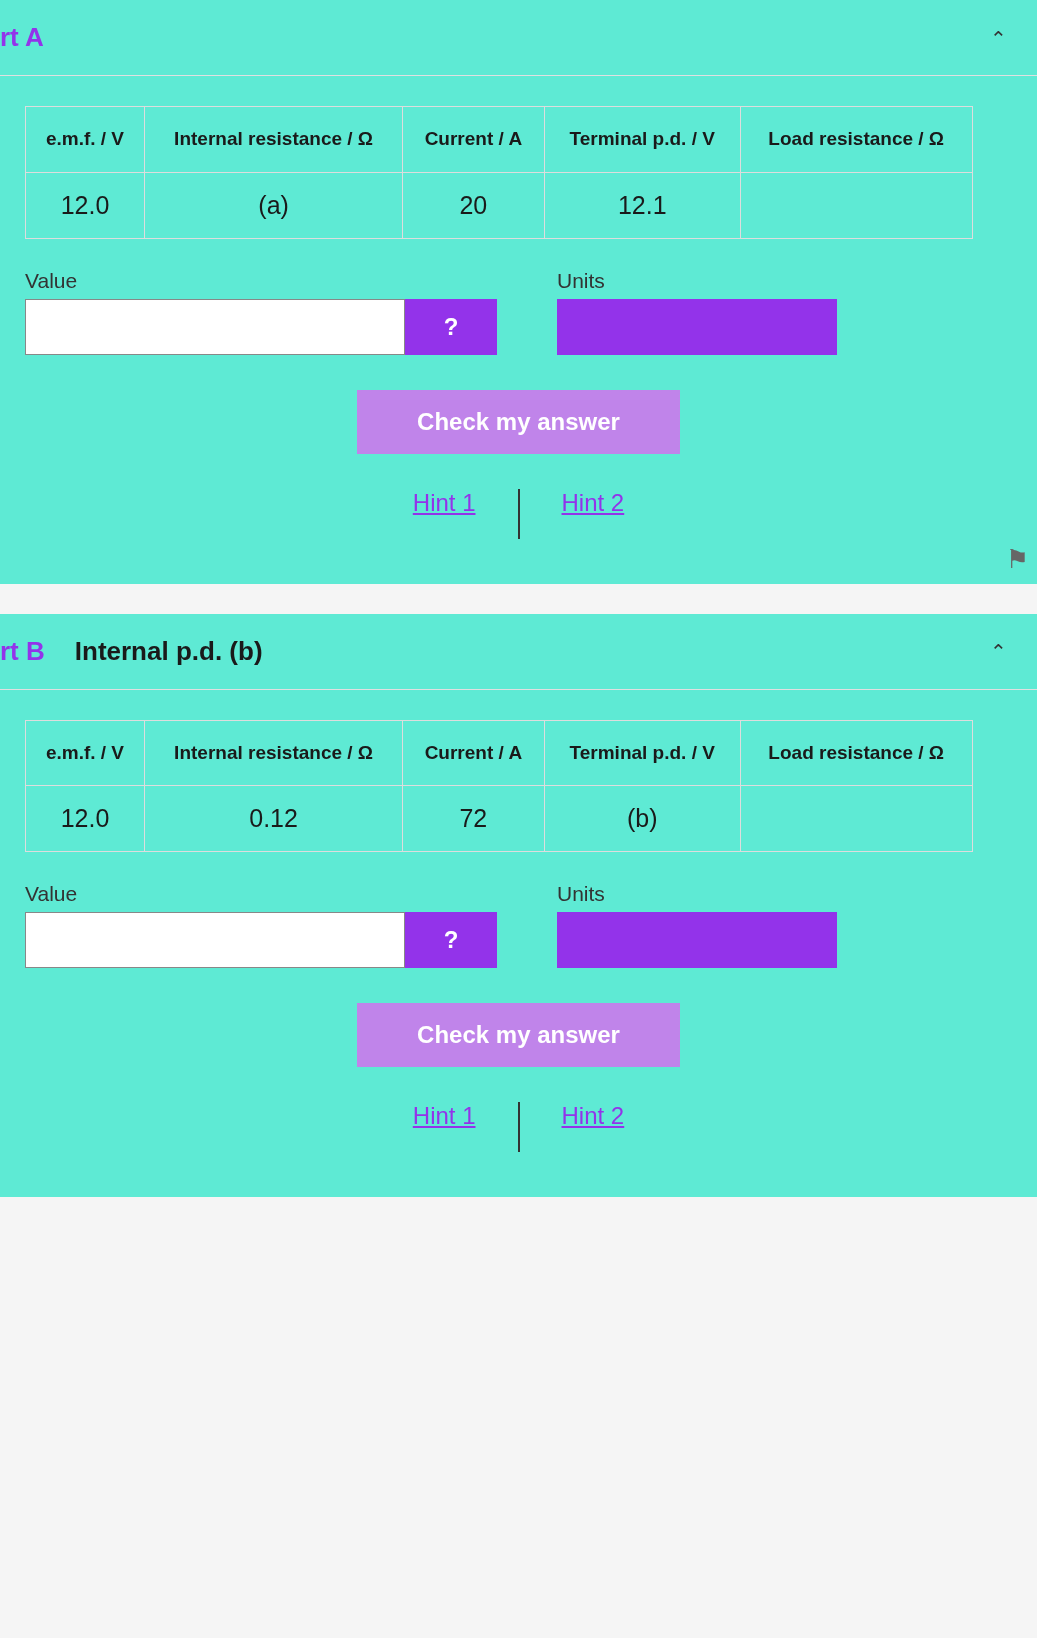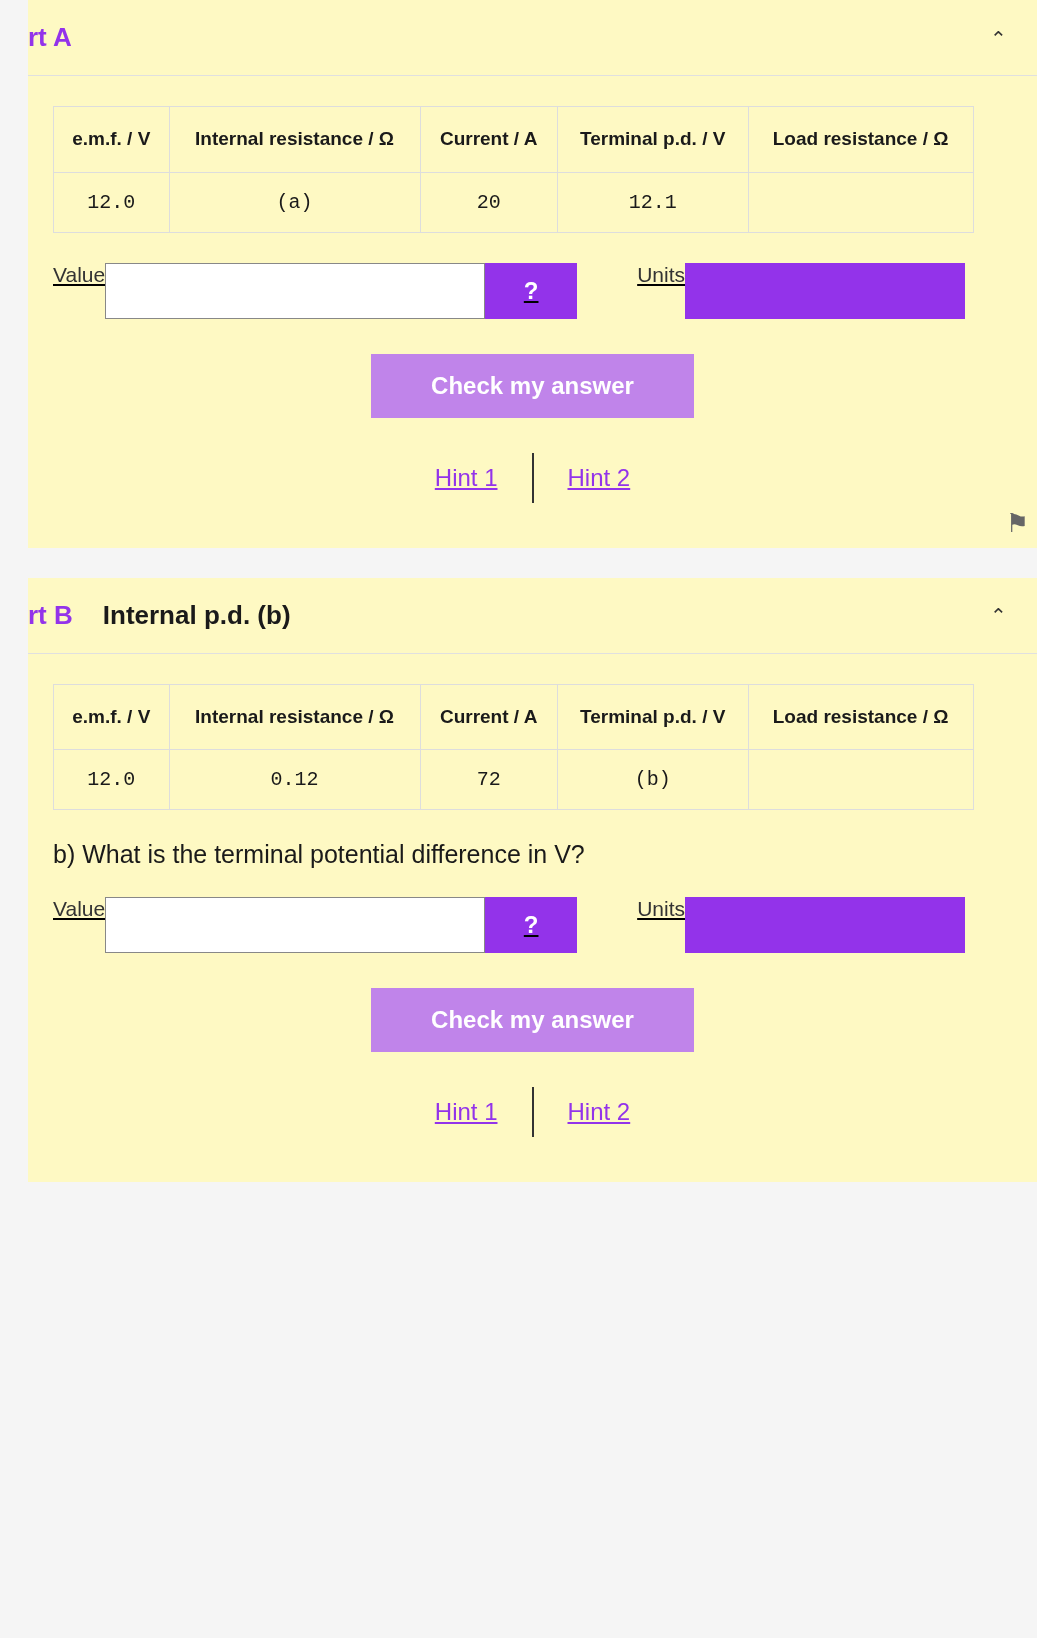--- a/index.html
+++ b/index.html
@@ -6,23 +6,22 @@
       box-sizing: border-box;
       margin: 0;
       padding: 0;
     }
     body {
       font-family: -apple-system, BlinkMacSystemFont, 'Segoe UI', Arial, sans-serif;
       background: #f5f5f5;
       width: 1037px;
     }
     .part-section {
-      background: #fef9c3;
+      background: #5eead4;
       margin-bottom: 30px;
-      margin-left: 28px;
     }
     .part-header {
       display: flex;
       align-items: center;
       padding: 22px 20px 22px 0;
       border-bottom: 1px solid #e0e0e0;
       position: relative;
     }
     .part-label {
       color: #9333ea;
@@ -57,38 +56,37 @@
       text-align: center;
       font-size: 19px;
       color: #1a1a1a;
       vertical-align: middle;
     }
     th {
       font-weight: 700;
       line-height: 1.5;
     }
     td {
-      font-family: Liberation Mono, monospace;
-      font-size: 20px;
+      font-family: Liberation Sans, sans-serif;
+      font-size: 25px;
     }
     .question-text {
       font-size: 25px;
       color: #1a1a1a;
       margin-bottom: 28px;
       font-family: -apple-system, Arial, sans-serif;
     }
     .input-row {
       display: flex;
       gap: 60px;
       margin-bottom: 35px;
     }
     .input-group {
       display: flex;
-      flex-direction: row;
-      text-decoration: underline;
+      flex-direction: column;
     }
     .input-label {
       font-size: 21px;
       color: #333;
       margin-bottom: 6px;
     }
     .input-wrapper {
       display: flex;
     }
     .value-input {
@@ -122,22 +120,22 @@
       color: #fff;
       border: none;
       padding: 18px 60px;
       font-size: 24px;
       font-weight: 700;
       cursor: pointer;
     }
     .hints {
       display: flex;
       justify-content: center;
-      align-items: center;
-      gap: 4px;
+      align-items: flex-start;
+      gap: 12px;
     }
     .hint-link {
       color: #9333ea;
       text-decoration: underline;
       font-size: 24px;
       padding: 0 30px;
       cursor: pointer;
     }
     .hint-divider {
       width: 2px;
@@ -228,21 +226,20 @@
         <tbody>
           <tr>
             <td>12.0</td>
             <td>0.12</td>
             <td>72</td>
             <td>(b)</td>
             <td></td>
           </tr>
         </tbody>
       </table>
-      <p class="question-text">b) What is the terminal potential difference in V?</p>
       <div class="input-row">
         <div class="input-group">
           <span class="input-label">Value</span>
           <div class="input-wrapper">
             <input type="text" class="value-input" style="">
             <button class="help-button">?</button>
           </div>
         </div>
         <div class="input-group">
           <span class="input-label">Units</span>

